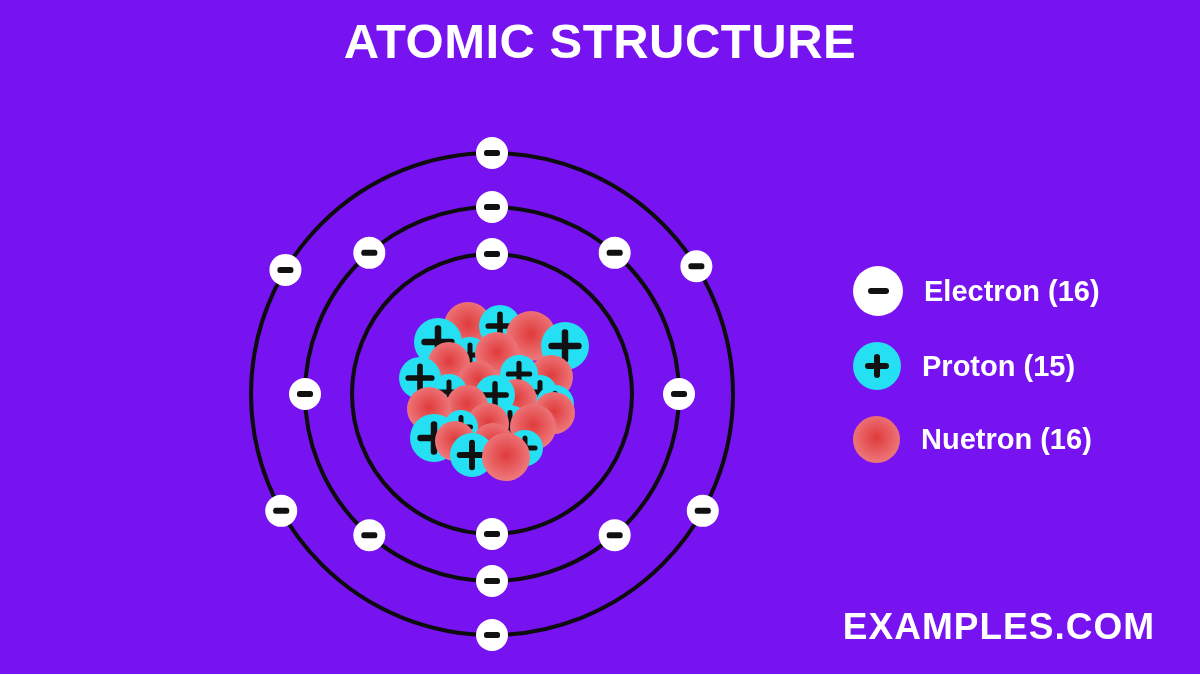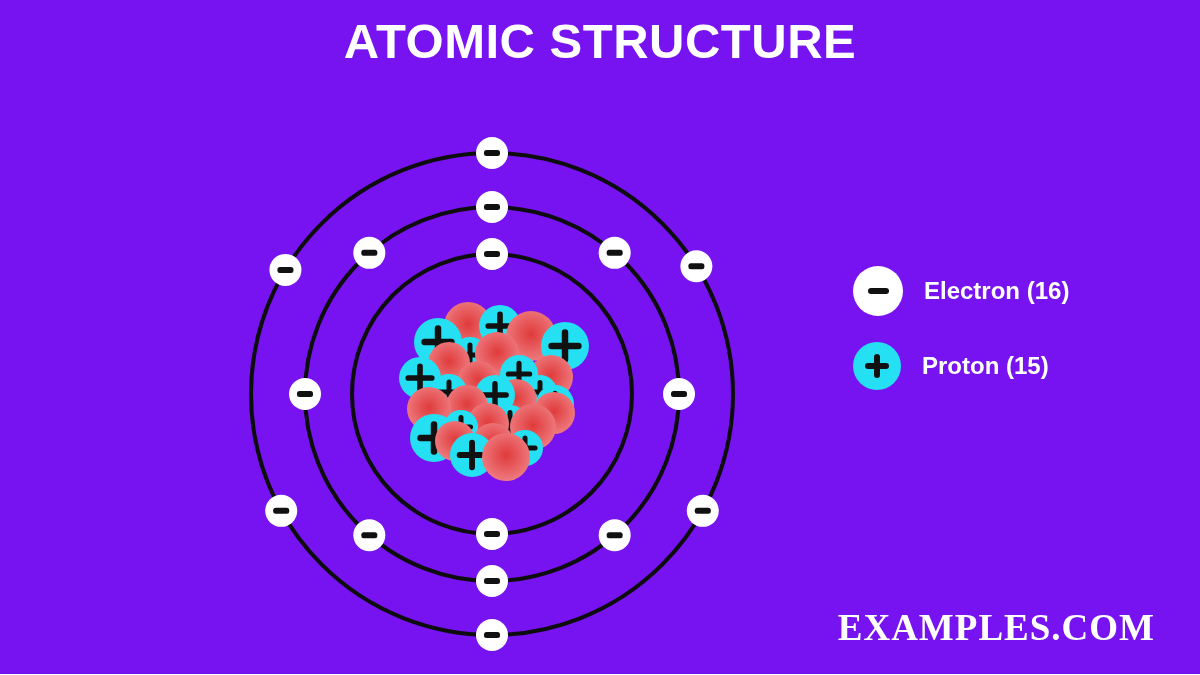--- a/index.html
+++ b/index.html
@@ -26,30 +26,29 @@
   .electron-ic{width:50px;height:50px;background:var(--electron,#fff);}
   .proton-ic{width:48px;height:48px;background:var(--proton,#25E0F3);}
   .neutron-ic{width:47px;height:47px;background:radial-gradient(circle at 50% 46%, var(--ncenter,#E03B3B) 0%, var(--nedge,#F08489) 88%);}
   .bar-h{position:absolute;left:50%;top:50%;width:24px;height:6px;margin:-3px 0 0 -12px;background:var(--symbol,#111);border-radius:3px;}
   .bar-v{position:absolute;left:50%;top:50%;width:6px;height:24px;margin:-12px 0 0 -3px;background:var(--symbol,#111);border-radius:3px;}
   .electron-ic .bar-h{width:21px;margin-left:-10.5px;}
   .legend-label{
     margin-left:21px;
     color:var(--text,#fff);
     font-weight:800;
-    font-size:24px;
+    font-size:29px;
     white-space:nowrap;
   }
   .watermark{
     position:absolute;right:45px;top:606px;
     color:var(--text,#fff);
     font-weight:800;
     font-size:37px;
     letter-spacing:1px;
-    font-family:Liberation Serif, serif;
   }
 </style>
 </head>
 <body>
 
 <div class="stage">
 
   <svg class="atom-svg" viewBox="0 0 1200 675" xmlns="http://www.w3.org/2000/svg">
       <defs>
         <radialGradient id="ngrad" cx="50%" cy="46%" r="62%">
@@ -153,17 +152,21 @@
       </span>
       <span class="legend-label">Electron (16)</span>
     </div>
     <div class="legend-row">
       <span class="legend-icon proton-ic">
         <span class="bar-h"></span>
         <span class="bar-v"></span>
       </span>
       <span class="legend-label">Proton (15)</span>
     </div>
+    <div class="legend-row">
+      <span class="legend-icon neutron-ic"></span>
+      <span class="legend-label">Nuetron (16)</span>
+    </div>
   </div>
 
   <div class="watermark">EXAMPLES.COM</div>
 
 </div>
 
 </body></html>

